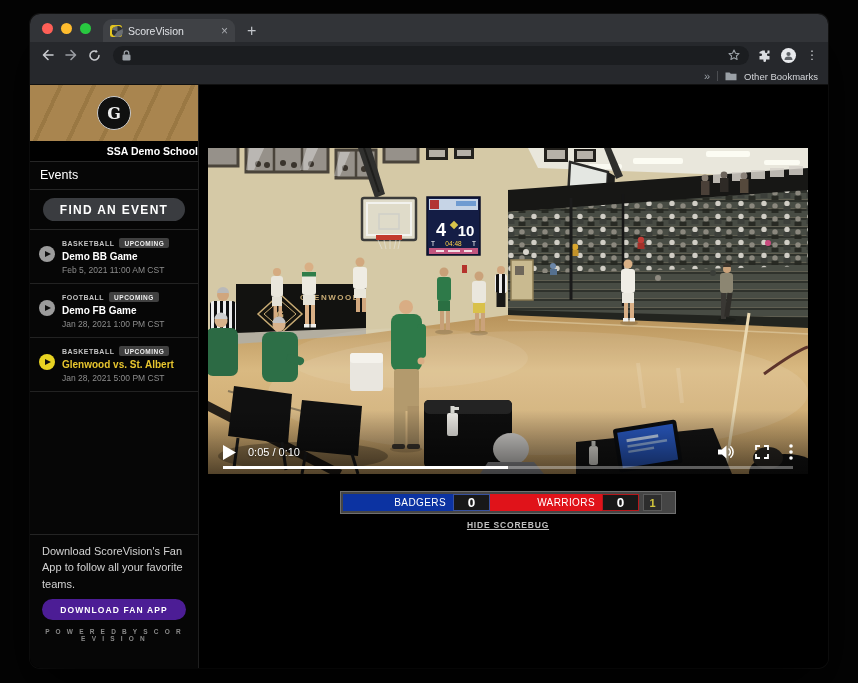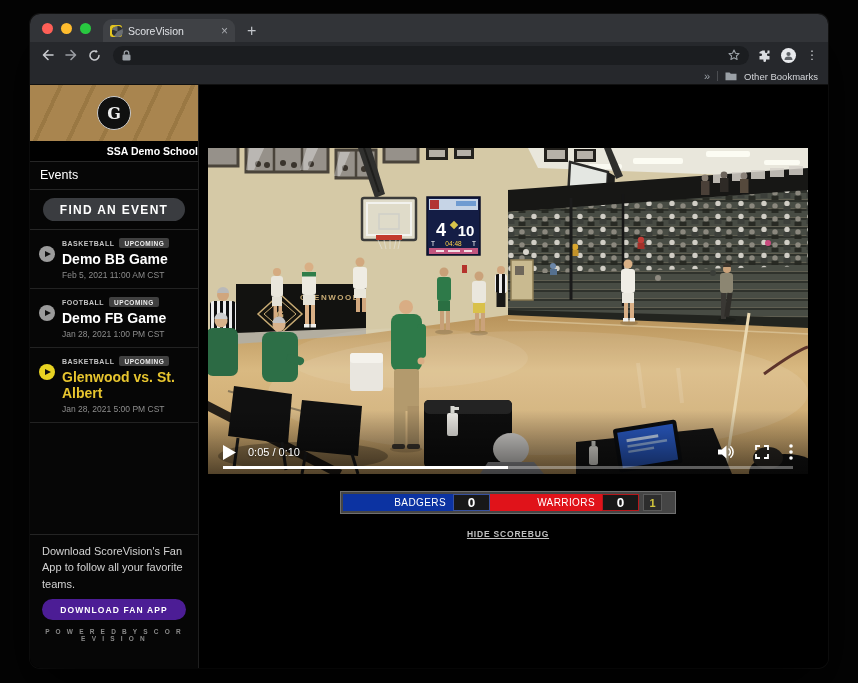--- a/index.html
+++ b/index.html
@@ -47,21 +47,21 @@
   .events-header { padding:6px 10px 7px; color:#fff; font-size:12.5px; border-bottom:1px solid #262626; }
   .find-btn { margin:8px 13px; height:23px; border-radius:12px; background:#3a3c40; color:#fff; font-size:12px; font-weight:700; letter-spacing:1.3px; display:flex; align-items:center; justify-content:center; cursor:pointer; }
   .list { border-top:1px solid #262626; }
   .event { display:flex; gap:7px; padding:8px 8px 8px 9px; border-bottom:1px solid #222; cursor:pointer; }
   .play { width:16px; height:16px; border-radius:50%; background:#9b9b9b; flex:none; margin-top:8px; position:relative; }
   .play::after { content:""; position:absolute; left:6px; top:4.5px; border-left:6px solid #101010; border-top:3.5px solid transparent; border-bottom:3.5px solid transparent; }
   .play.gold { background:#e8d322; }
   .ev-sport-row { display:flex; align-items:center; gap:5px; }
   .ev-sport { font-size:7px; font-weight:700; color:#c4c4c4; letter-spacing:.5px; }
   .badge { font-size:6.5px; font-weight:700; color:#ececec; background:#404040; padding:1.5px 5px; border-radius:2px; letter-spacing:.5px; }
-  .ev-title { margin-top:3px; font-size:14px; font-weight:700; color:#fff; }
+  .ev-title { margin-top:3px; font-size:10px; font-weight:700; color:#fff; }
   .ev-title.gold { color:#e7c52f; }
   .ev-date { margin-top:3px; font-size:8.5px; color:#8d8d8d; }
   .spacer { flex:1; }
   .side-footer { padding:8px 12px 26px; border-top:1px solid #242424; }
   .foot-text { font-size:11px; color:#d2d2d2; line-height:1.5; }
   .dl-btn { margin-top:7px; height:21px; border-radius:11px; background:#4c1d95; color:#fff; font-size:8.5px; font-weight:700; letter-spacing:1.1px; display:flex; align-items:center; justify-content:center; cursor:pointer; }
   .powered { margin-top:8px; text-align:center; font-size:6.5px; color:#8a8a8a; letter-spacing:2.2px; font-weight:700; }
   .main { flex:1; min-width:0; }
   .video-col { width:600px; margin:63px 0 0 9px; }
   .video { position:relative; width:600px; height:326px; background:#d5c9a6; overflow:hidden; cursor:pointer; }
@@ -76,21 +76,21 @@
   
   .scorebug { margin:17px auto 0; width:336px; height:23px; background:#454545; border:1px solid #707070; padding:2px; display:flex; }
   .team { display:flex; align-items:center; justify-content:flex-end; padding-right:7px; color:#fff; font-weight:400; font-size:10px; letter-spacing:.4px; }
   .team.home { width:110px; background:#0c33a2; }
   .team.away { width:112px; background:#e0131a; }
   .box { display:flex; align-items:center; justify-content:center; font-weight:700; color:#fff; }
   .score { width:37px; background:#181818; font-size:13.5px; }
   .score.home { border:1px solid #37519f; }
   .score.away { border:1px solid #b6171b; }
   .period { width:19px; margin-left:4px; background:#2d2d2d; border:1px solid #5a5a5a; color:#d2c63c; font-size:11px; }
-  .hide-link { margin-top:9px; text-align:center; }
+  .hide-link { text-align:center; }
   .hide-link span { font-size:8.5px; font-weight:700; letter-spacing:.8px; color:#c0c0c0; text-decoration:underline; cursor:pointer; }
 </style>
 </head>
 <body>
 
 <div class="window">
 
   <div class="tabstrip">
     <div class="lights">
       <div class="light l-red"></div>

